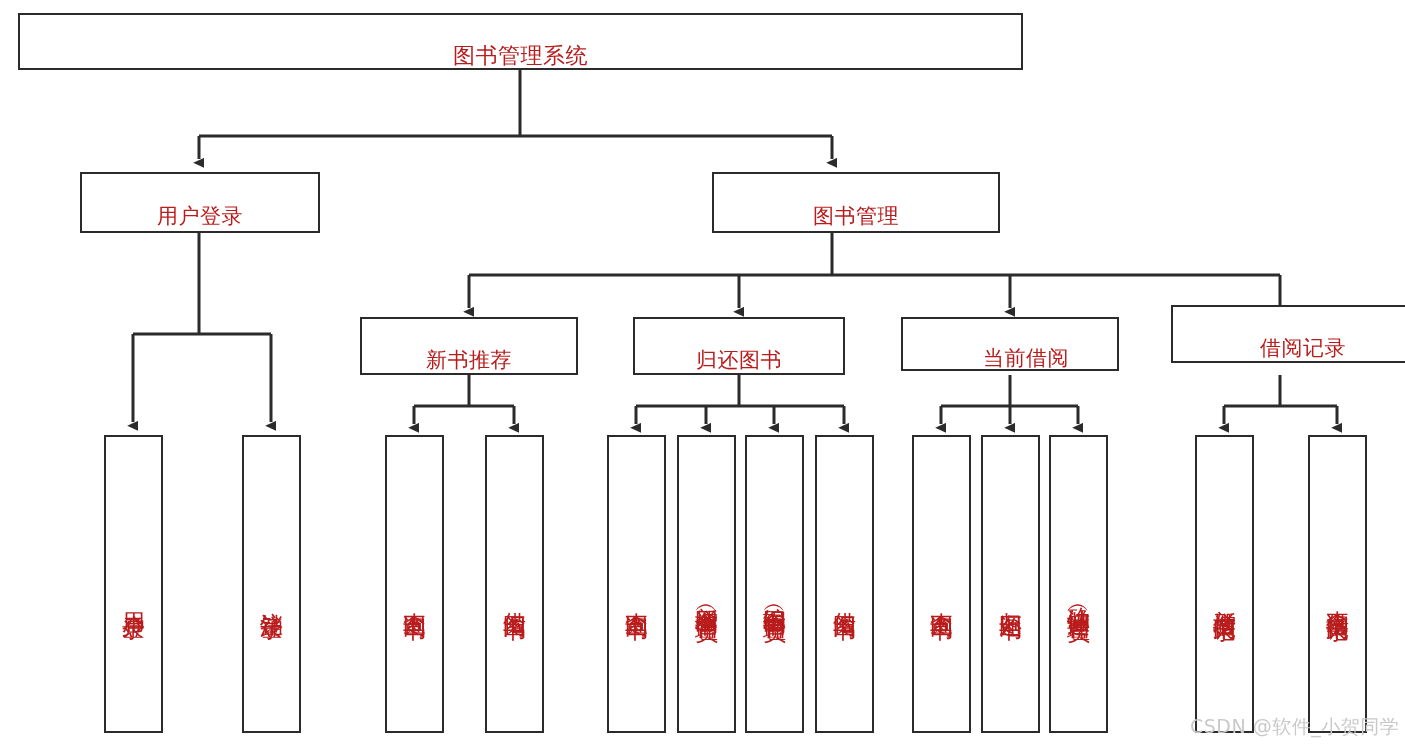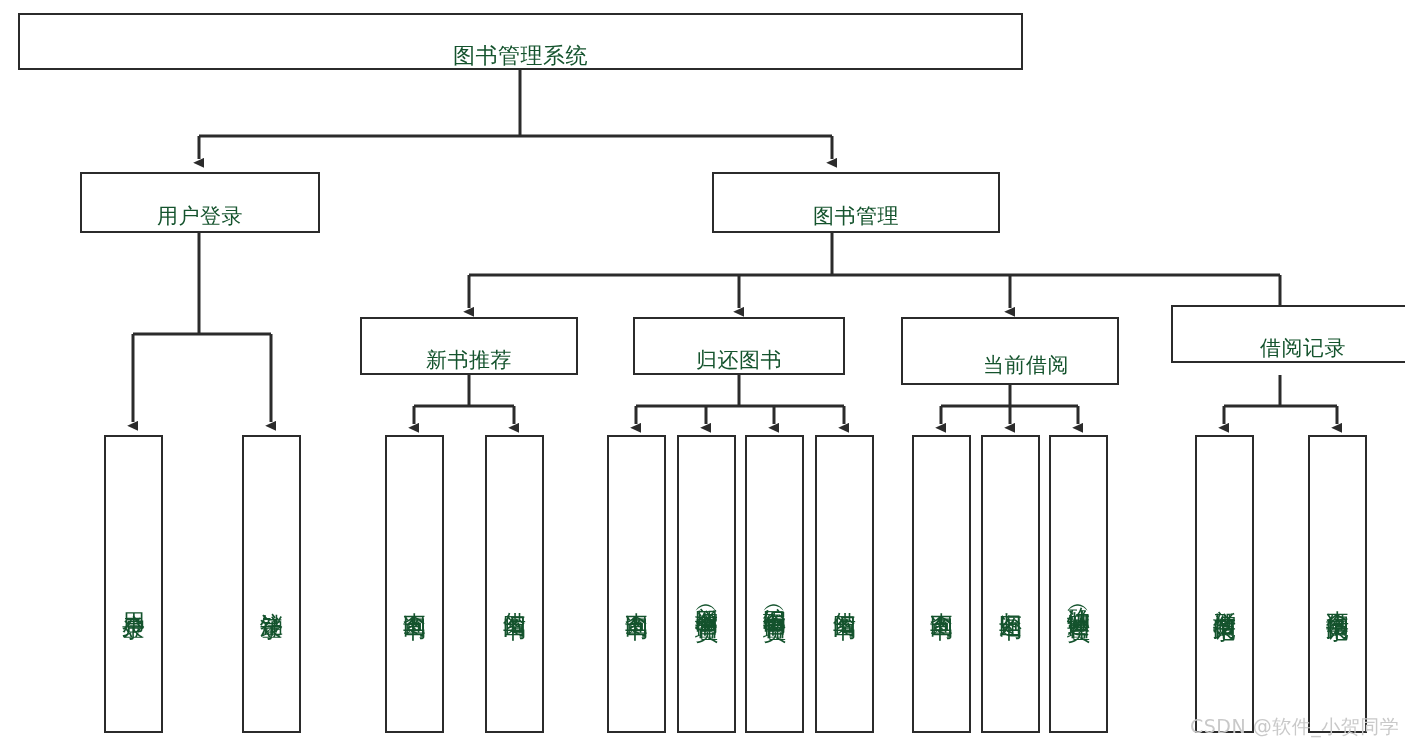--- a/index.html
+++ b/index.html
@@ -30,21 +30,21 @@
     position: absolute;
     box-sizing: border-box;
     background: #ffffff;
     border: 2px solid #2b2b2b;
     display: flex;
     align-items: center;
     justify-content: center;
     z-index: 2;
   }
   .node-label {
-    color: #14532d;
+    color: #b91c1c;
     letter-spacing: 0.5px;
     white-space: nowrap;
     margin-top: 28px;
   }
   
   .node.horiz .node-label {
     font-size: 21px;
     line-height: 1;
   }
   .node.root .node-label {
@@ -141,21 +141,21 @@
   </div>
 
   <div class="node horiz" style="left:360px; top:317px; width:218px; height:58px;">
     <span class="node-label">新书推荐</span>
   </div>
 
   <div class="node horiz" style="left:633px; top:317px; width:212px; height:58px;">
     <span class="node-label">归还图书</span>
   </div>
 
-  <div class="node horiz" style="left:901px; top:317px; width:218px; height:68px;padding-left:32px;">
+  <div class="node horiz" style="left:901px; top:317px; width:218px; height:54px;padding-left:32px;">
     <span class="node-label">当前借阅</span>
   </div>
 
   <div class="node horiz" style="left:1171px; top:305px; width:264px; height:58px;">
     <span class="node-label">借阅记录</span>
   </div>
 
   <div class="node vert" style="left:104px; top:435px; width:59px; height:298px;">
     <span class="node-label">用户登录</span>
   </div>

